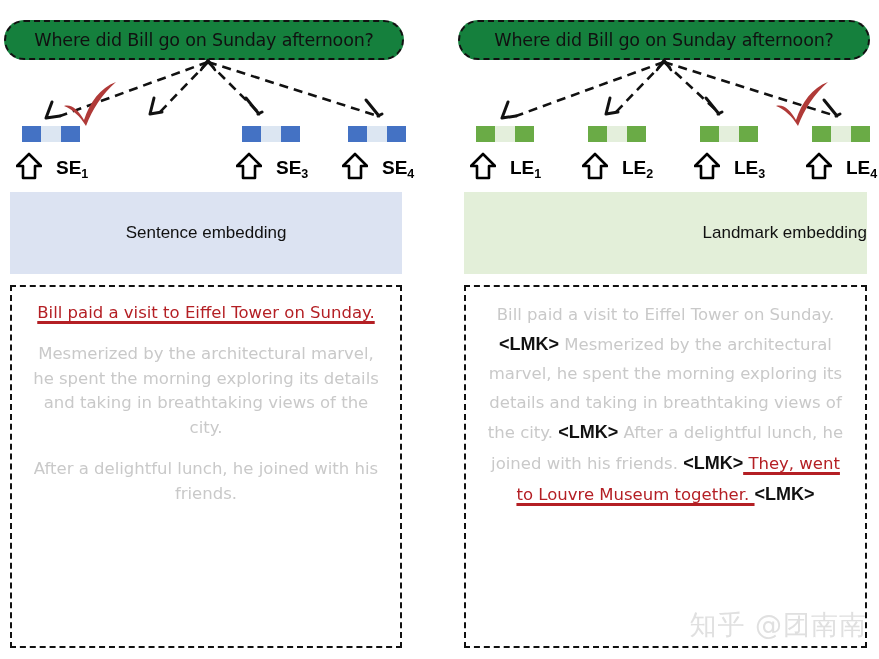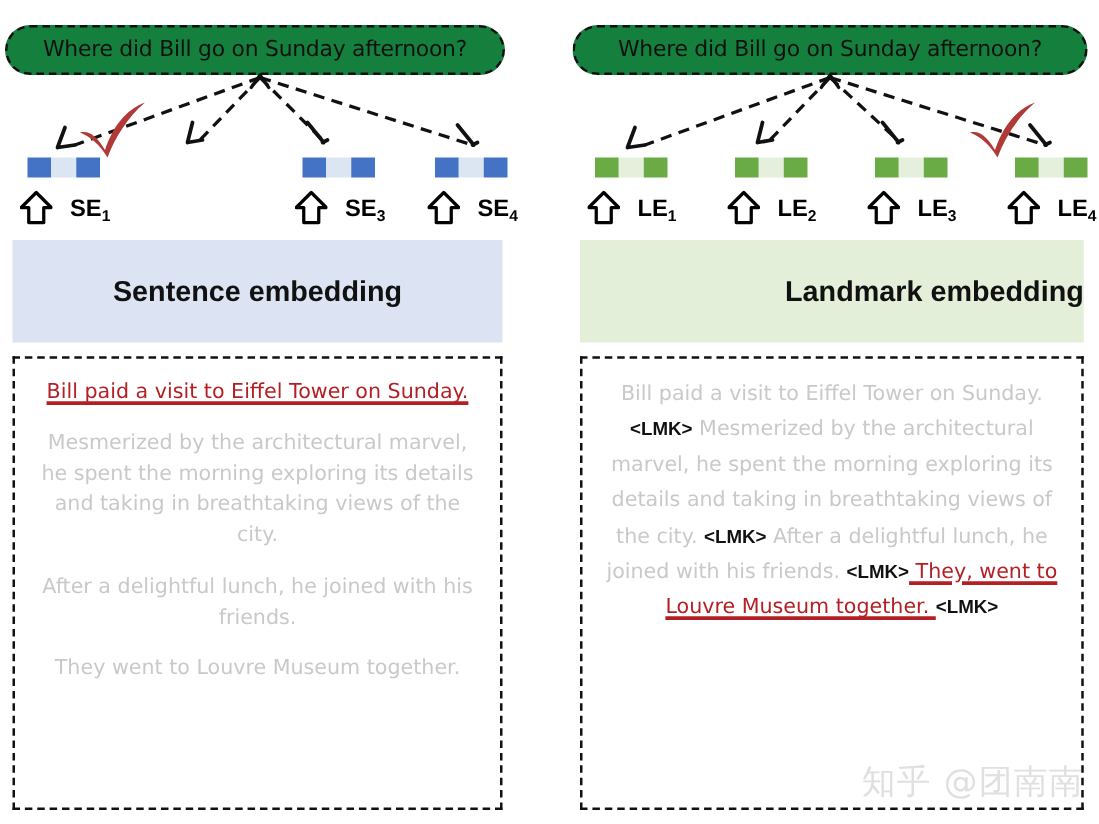--- a/index.html
+++ b/index.html
@@ -139,22 +139,22 @@
   }
   .panel-right .banner {
     left: 14px;
     width: 403px;
     justify-content: flex-end;
   }
   .banner-blue  { background: #dce3f2; }
   .banner-green { background: #e3efd9; }
   .banner-text {
     font-family: "Liberation Sans", sans-serif;
-    font-weight: bold;
-    font-size: 23px;
+    font-weight: normal;
+    font-size: 17px;
     color: #111111;
   }
 
   
   .passage {
     position: absolute;
     top: 285px;
     left: 10px;
     width: 392px;
     height: 363px;
@@ -179,21 +179,21 @@
 
   .hl {
     color: #b41f24;
     text-decoration: underline;
     text-decoration-thickness: 2.5px;
     text-underline-offset: 3px;
   }
   .lmk {
     color: #111111;
     font-weight: bold;
-    font-size: 15px;
+    font-size: 18px;
     font-family: "Liberation Sans", sans-serif;
   }
 
   .flow-para {
     font-family: "DejaVu Sans", sans-serif;
     font-size: 16.5px;
     line-height: 1.72;
     color: #c9c9c9;
     margin: 0;
     text-align: center;
@@ -299,21 +299,20 @@
     <div class="banner banner-blue">
       <span class="banner-text">Sentence embedding</span>
     </div>
 
     <div class="passage">
       <p class="para">
         <span class="hl">Bill paid a visit to Eiffel Tower on Sunday.</span>
       </p>
       <p class="para">Mesmerized by the architectural marvel, he spent the morning exploring its details and taking in breathtaking views of the city.</p>
       <p class="para">After a delightful lunch, he joined with his friends.</p>
-      <p class="para">They went to Louvre Museum together.</p>
     </div>
 
   </div>
 
   <div class="panel panel-right">
 
     <div class="query-box">
       <span class="query-text">Where did Bill go on Sunday afternoon?</span>
     </div>
 

